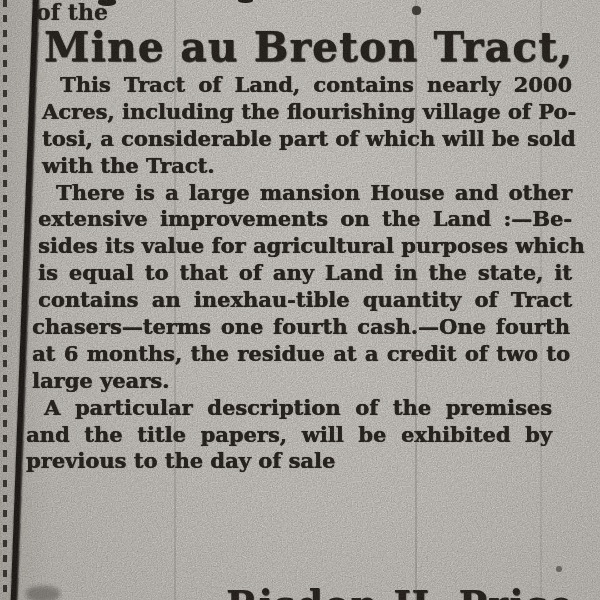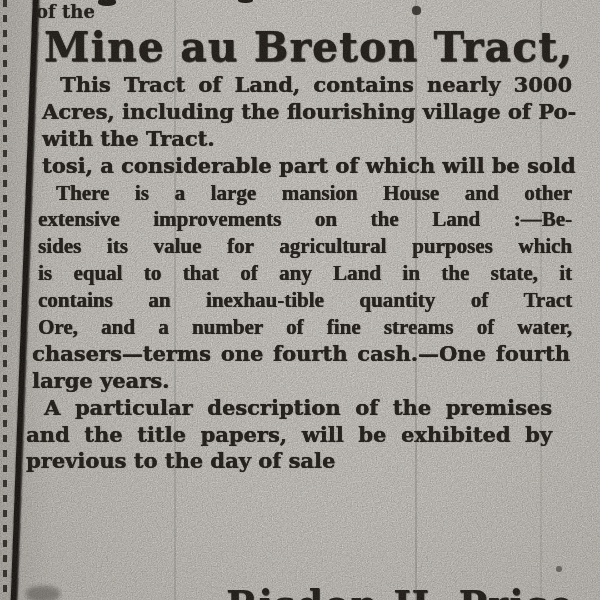--- a/index.html
+++ b/index.html
@@ -43,33 +43,33 @@
   .blot-5 { left:556px; top:566px; width:6px; height:6px; opacity:.5; }
 
   .content {
     position:relative; z-index:2;
     padding:0 28px 0 42px;
     color:#17130f;
   }
 
   .fragment {
     margin-left:-6px;
-    font-size:18px; font-weight:700; height:24px; line-height:24px;
+    font-size:22px; font-weight:700; height:24px; line-height:24px;
     text-shadow:0 0 1px rgba(23,19,15,.85);
   }
 
   .headline {
     margin:0; padding:0 0 0 2px; height:48px;
     font-size:41px; line-height:46px; font-weight:700;
     letter-spacing:1px; white-space:nowrap;
     text-shadow:0.5px 0.5px 1px rgba(23,19,15,.9), 0 0 1px rgba(23,19,15,.8);
   }
 
   .para { margin:0; }
-  .p2 { margin-left:-4px;font-family:Liberation Serif, serif;  }
+  .p2 { margin-left:-4px;  }
   .p3 { margin-left:-10px; margin-right:2px; }
   .p4 { margin-left:-16px; margin-right:20px; }
 
   .ln {
     font-size:21px; font-weight:700; line-height:26.9px; height:26.9px;
     text-align:justify; text-align-last:justify;
     text-shadow:0.4px 0.4px 0.8px rgba(23,19,15,.85), 0 0 0.6px rgba(23,19,15,.7);
     white-space:nowrap;
   }
   .ln.end { text-align-last:left; }
@@ -102,37 +102,37 @@
   <div class="blot blot-4"></div>
   <div class="blot blot-5"></div>
 
   <div class="content">
 
     <div class="fragment">of the</div>
 
     <h1 class="headline">Mine au Breton Tract,</h1>
 
     <div class="para p1">
-      <div class="ln ind">This Tract of Land, contains nearly 3000</div>
+      <div class="ln ind">This Tract of Land, contains nearly 2000</div>
       <div class="ln">Acres, including the flourishing village of Po-</div>
+      <div class="ln">tosi, a considerable part of which will be sold</div>
       <div class="ln end">with the Tract.</div>
-      <div class="ln">tosi, a considerable part of which will be sold</div>
     </div>
 
     <div class="para p2">
       <div class="ln ind">There is a large mansion House and other</div>
       <div class="ln">extensive improvements on the Land :—Be-</div>
       <div class="ln">sides its value for agricultural purposes which</div>
       <div class="ln">is equal to that of any Land in the state, it</div>
       <div class="ln">contains an inexhau-tible quantity of Tract</div>
-      <div class="ln">Ore, and a number of fine streams of water,</div>
     </div>
 
     <div class="para p3">
       <div class="ln">chasers—terms one fourth cash.—One fourth</div>
+      <div class="ln">at 6 months, the residue at a credit of two to</div>
       <div class="ln end">large years.</div>
     </div>
 
     <div class="para p4">
       <div class="ln ind">A particular description of the premises</div>
       <div class="ln">and the title papers, will be exhibited by</div>
       <div class="ln end">previous to the day of sale</div>
     </div>
 
   </div>

